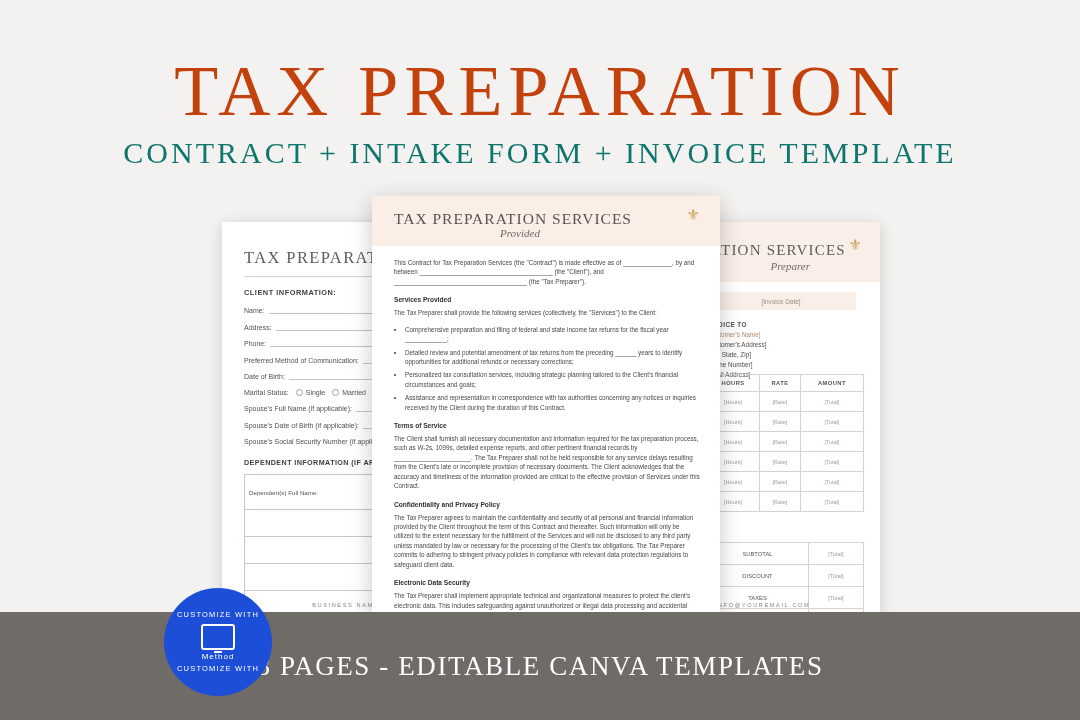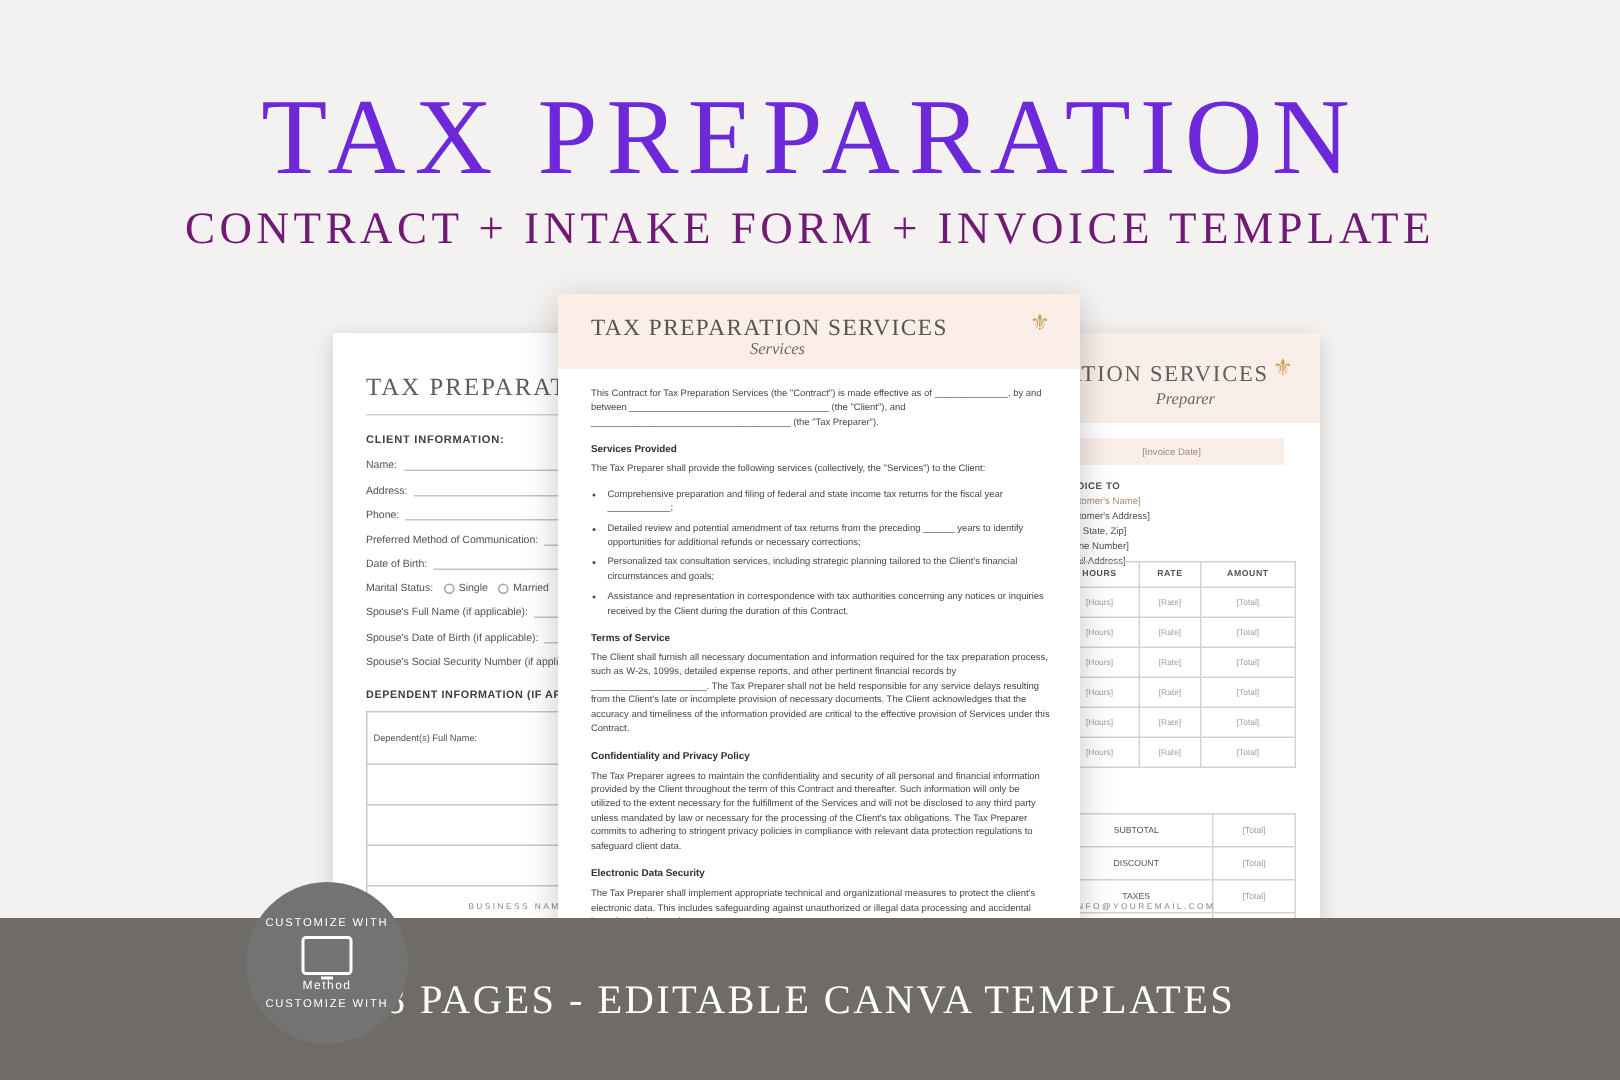--- a/index.html
+++ b/index.html
@@ -25,30 +25,30 @@
     position: absolute;
     top: 54px;
     left: 0;
     width: 1080px;
     text-align: center;
   }
   .header-title {
     font-family: "Liberation Serif", serif;
     font-size: 72px;
     letter-spacing: 6px;
-    color: #6d28d9;
+    color: #c2410c;
     font-weight: normal;
     line-height: 1.05;
     margin: 0;
   }
   .header-sub {
     font-family: "Liberation Serif", serif;
     font-size: 30px;
     letter-spacing: 3px;
-    color: #701a75;
+    color: #0f766e;
     margin-top: 6px;
   }
 
   
   .sheet {
     position: absolute;
     background: #ffffff;
     box-shadow: 0 3px 14px rgba(0,0,0,0.16);
     overflow: hidden;
   }
@@ -338,21 +338,21 @@
     letter-spacing: 1.6px;
     color: #ffffff;
   }
   .canva-badge {
     position: absolute;
     left: 164px;
     bottom: 24px;
     width: 108px;
     height: 108px;
     border-radius: 50%;
-    background: #737373;
+    background: #1d4ed8;
     color: #ffffff;
     display: flex;
     flex-direction: column;
     align-items: center;
     justify-content: center;
     text-align: center;
     font-size: 7.5px;
     letter-spacing: 1.2px;
     line-height: 1.6;
   }
@@ -549,21 +549,21 @@
     </tbody>
       </table>
 
     <div class="inv-thanks">Thank You :)</div>
     <div class="sheet-footer">SITE.COM  |  INFO@YOUREMAIL.COM</div>
   </div>
 
   <div class="sheet sheet-contract">
     <div class="ct-band"></div>
     <div class="ct-title">TAX PREPARATION SERVICES</div>
-    <div class="ct-script">Services</div>
+    <div class="ct-script">Provided</div>
     <div class="ct-crest">⚜</div>
 
     <div class="ct-body">
       <p>This Contract for Tax Preparation Services (the "Contract") is made effective as of ______________, by and between ______________________________________ (the "Client"), and ______________________________________ (the "Tax Preparer").</p>
 
       <h4>Services Provided</h4>
       <p>The Tax Preparer shall provide the following services (collectively, the "Services") to the Client:</p>
       <ul>
         <li>Comprehensive preparation and filing of federal and state income tax returns for the fiscal year ____________;</li>
         <li>Detailed review and potential amendment of tax returns from the preceding ______ years to identify opportunities for additional refunds or necessary corrections;</li>

